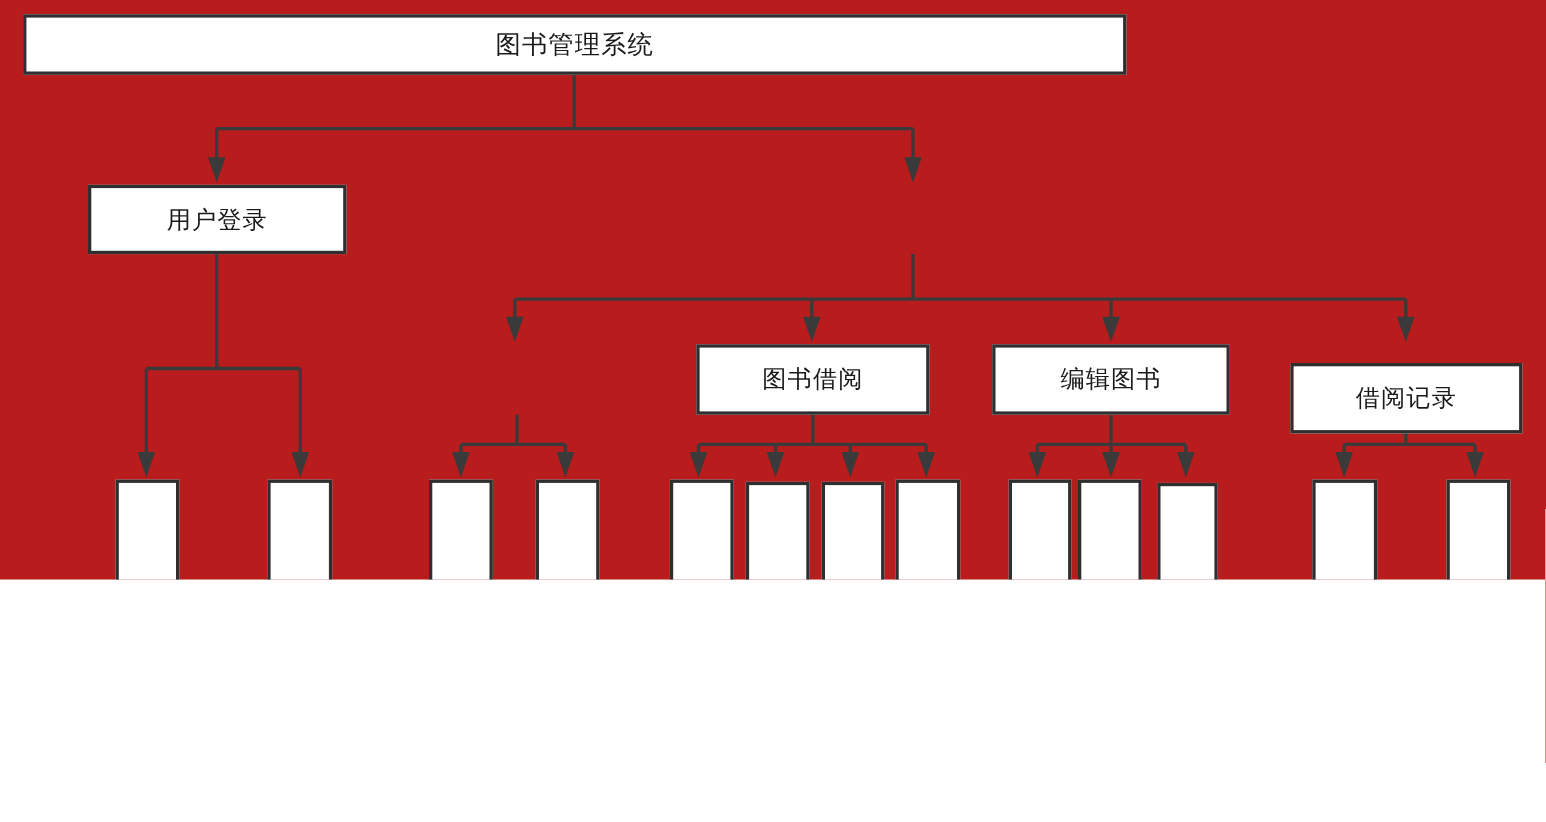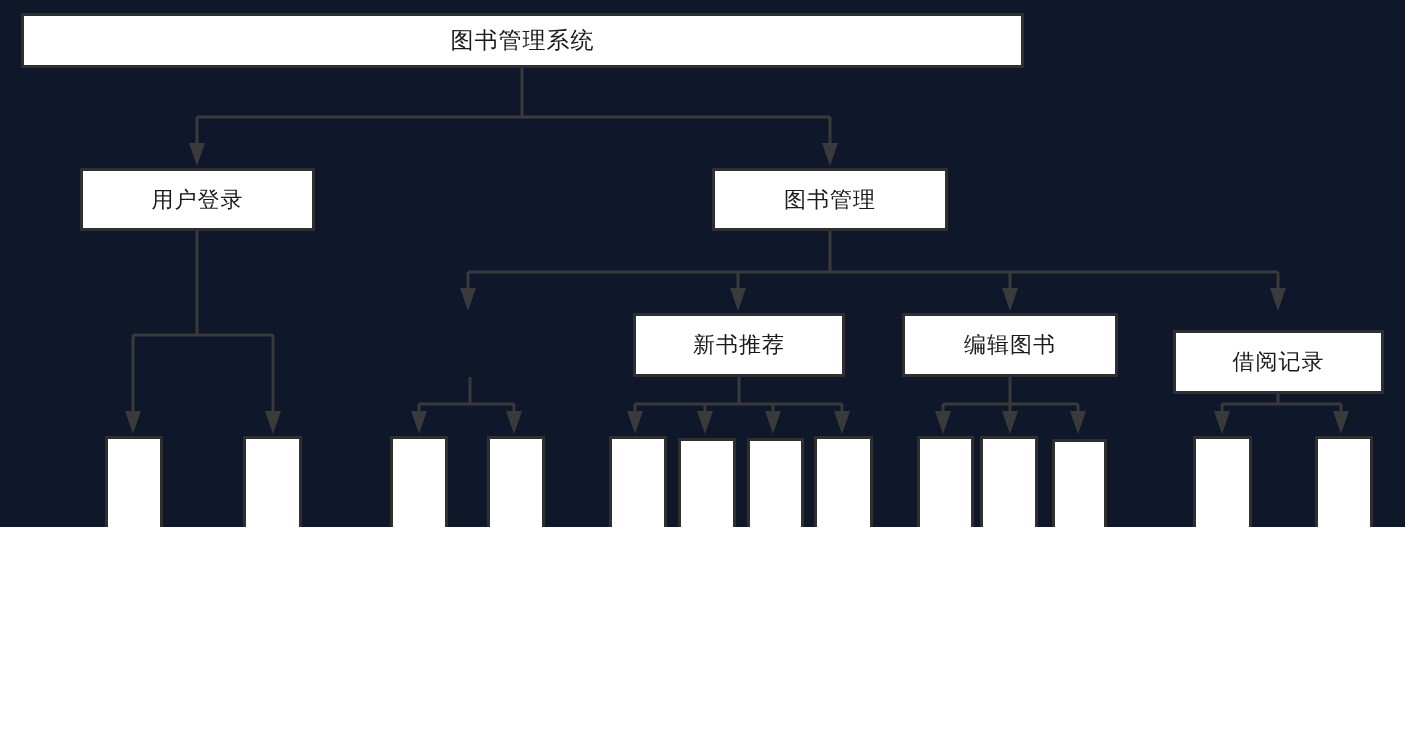--- a/index.html
+++ b/index.html
@@ -1,19 +1,19 @@
 <!DOCTYPE html>
 <html><head>
 <meta charset="utf-8">
 <style>
   html,body{margin:0;padding:0;background:#ffffff;}
   #stage{
     position:relative;
     width:1405px;height:527px;
-    background:#0f172a;
+    background:#b91c1c;
     font-family:"Liberation Sans","DejaVu Sans",sans-serif;
     overflow:hidden;
     text-align:center;
   }
   #wires{position:absolute;left:0;top:0;width:1405px;height:747px;}
   .box{
     position:absolute;
     border:3px solid #2f2f2f;
     background:#ffffff;
     box-sizing:border-box;
@@ -91,26 +91,23 @@
     </g>
   </svg>
 
   <div class="box root" style="left:21px;top:13px;width:1003px;height:55px">
     <span class="hlabel">图书管理系统</span>
   </div>
 
   <div class="box" style="left:80px;top:168px;width:235px;height:63px">
     <span class="hlabel">用户登录</span>
   </div>
-  <div class="box" style="left:712px;top:168px;width:236px;height:63px">
-    <span class="hlabel">图书管理</span>
-  </div>
 
   <div class="box" style="left:633px;top:313px;width:212px;height:64px">
-    <span class="hlabel">新书推荐</span>
+    <span class="hlabel">图书借阅</span>
   </div>
   <div class="box" style="left:902px;top:313px;width:216px;height:64px">
     <span class="hlabel">编辑图书</span>
   </div>
   <div class="box" style="left:1173px;top:330px;width:211px;height:64px">
     <span class="hlabel">借阅记录</span>
   </div>
 
   <div class="box" style="left:105px;top:436px;width:58px;height:301px">
     <span class="vlabel">用户登录</span>

